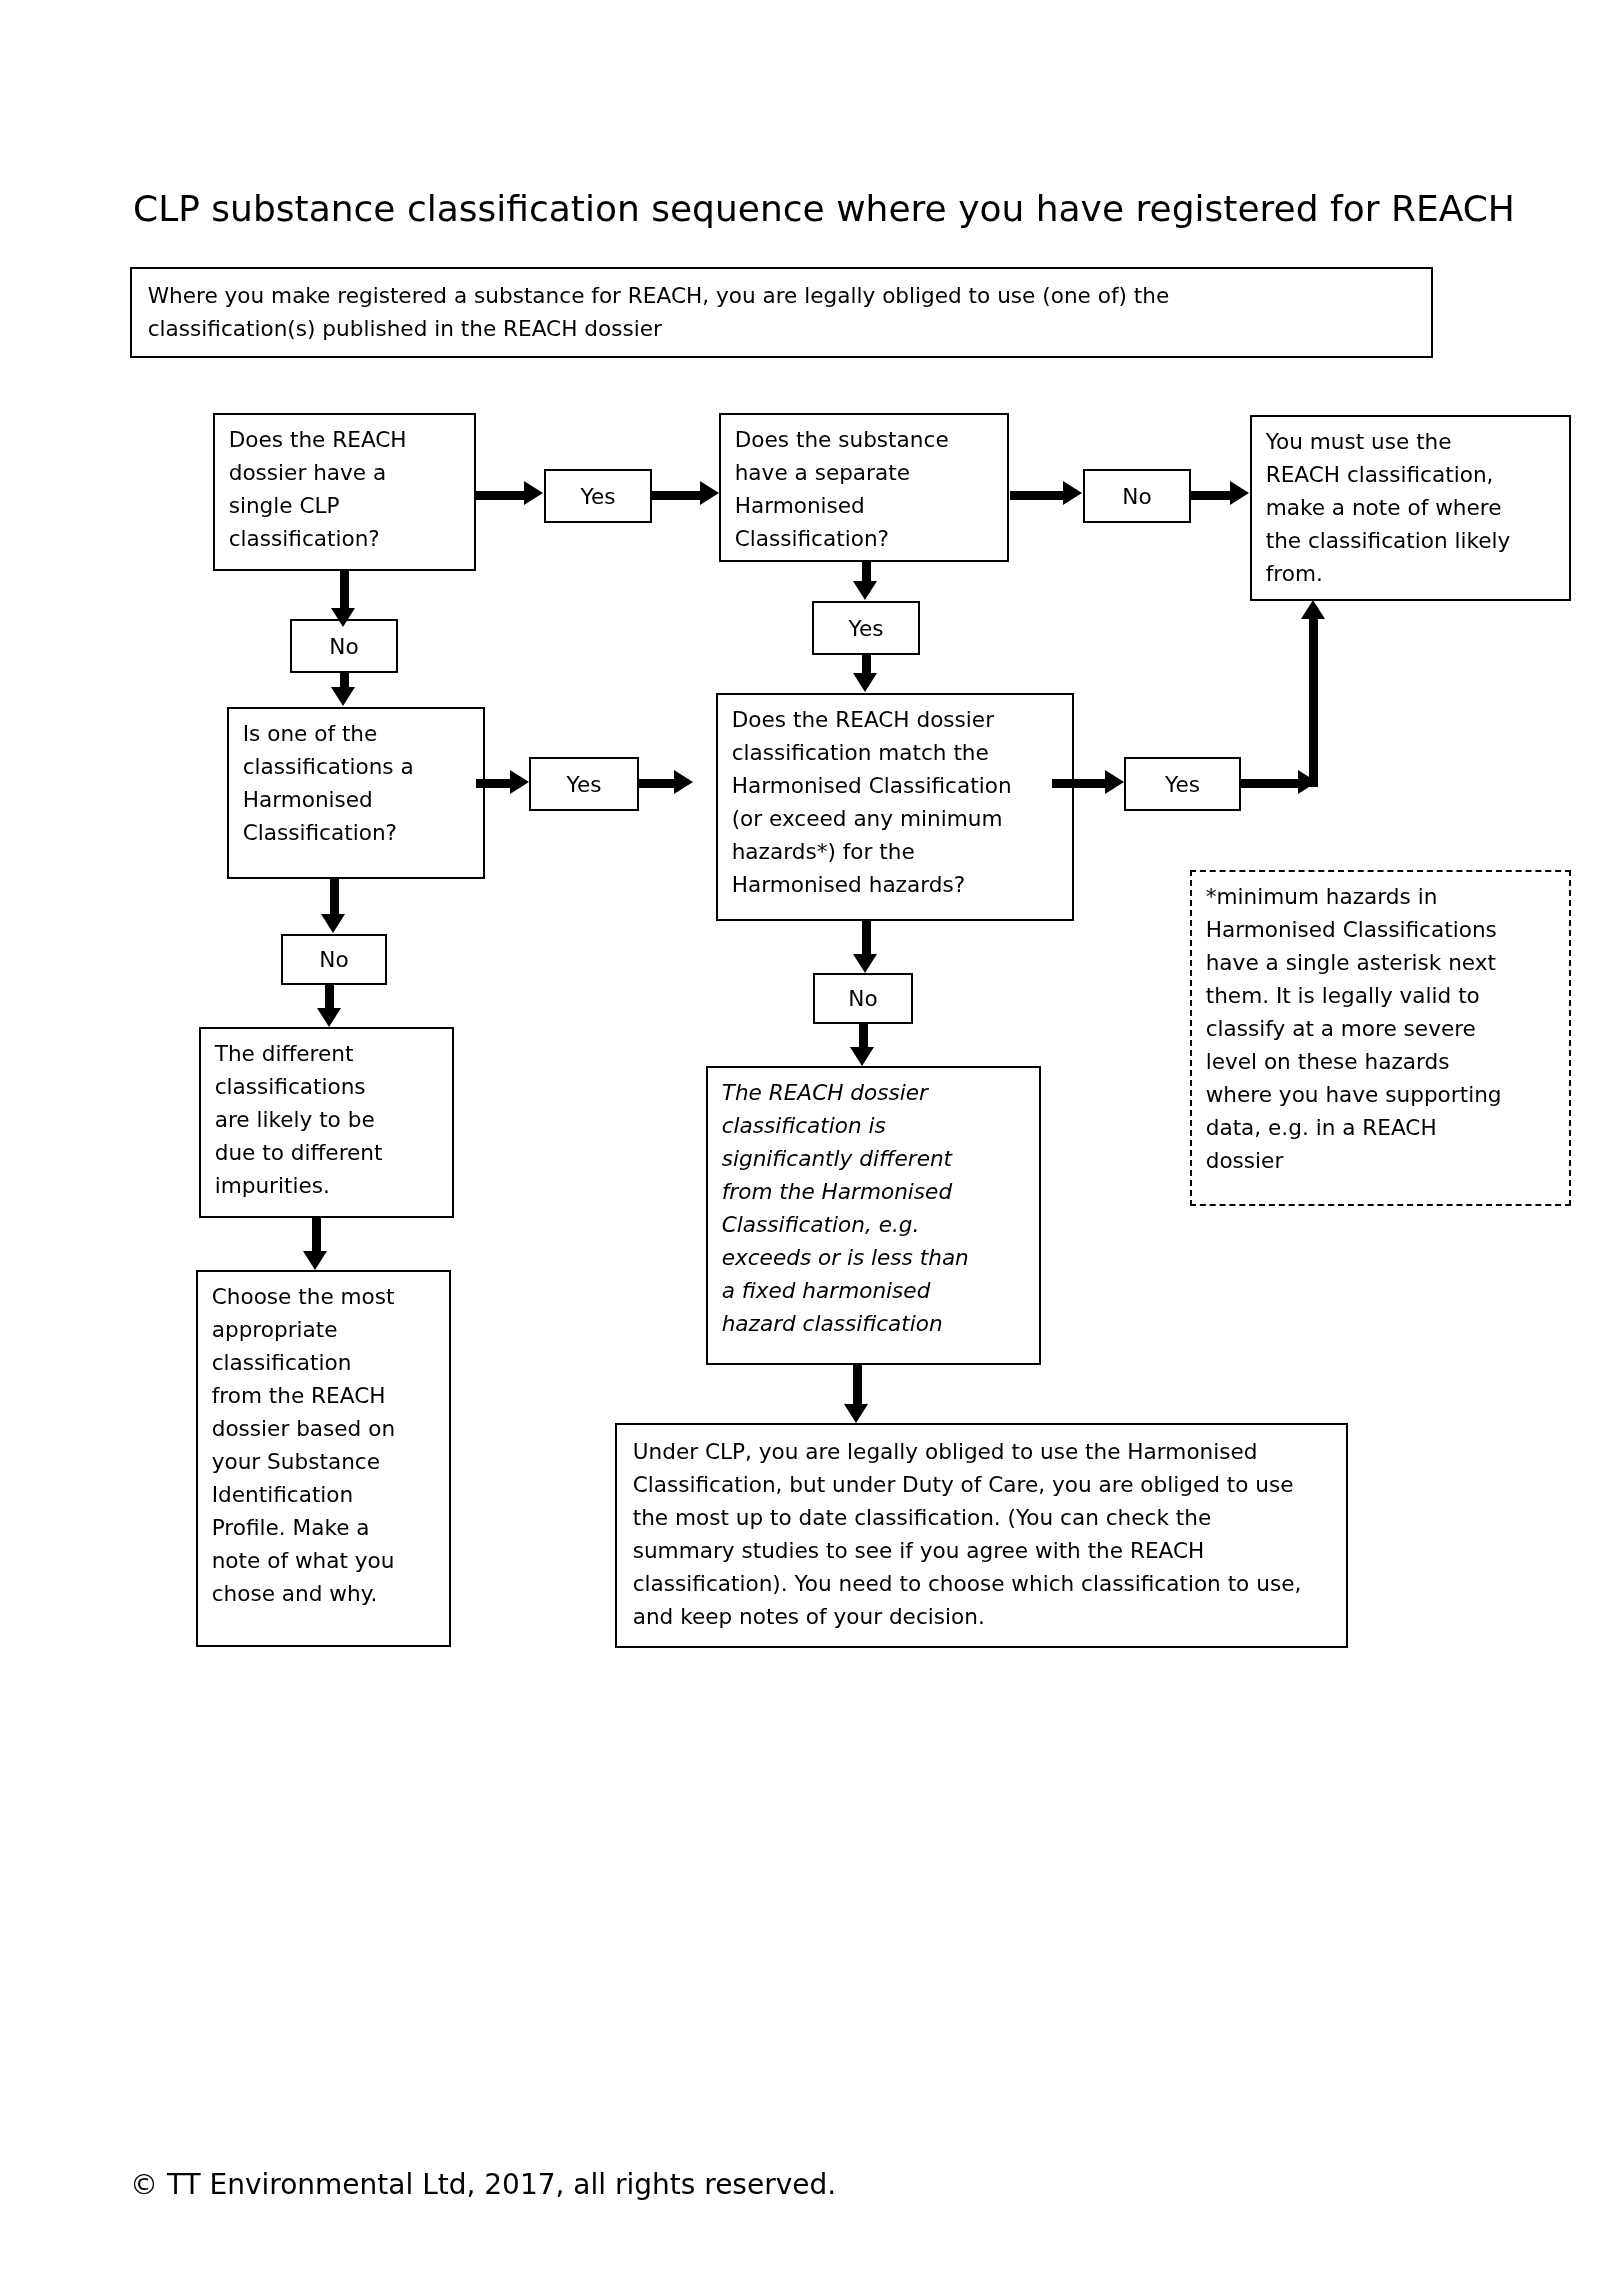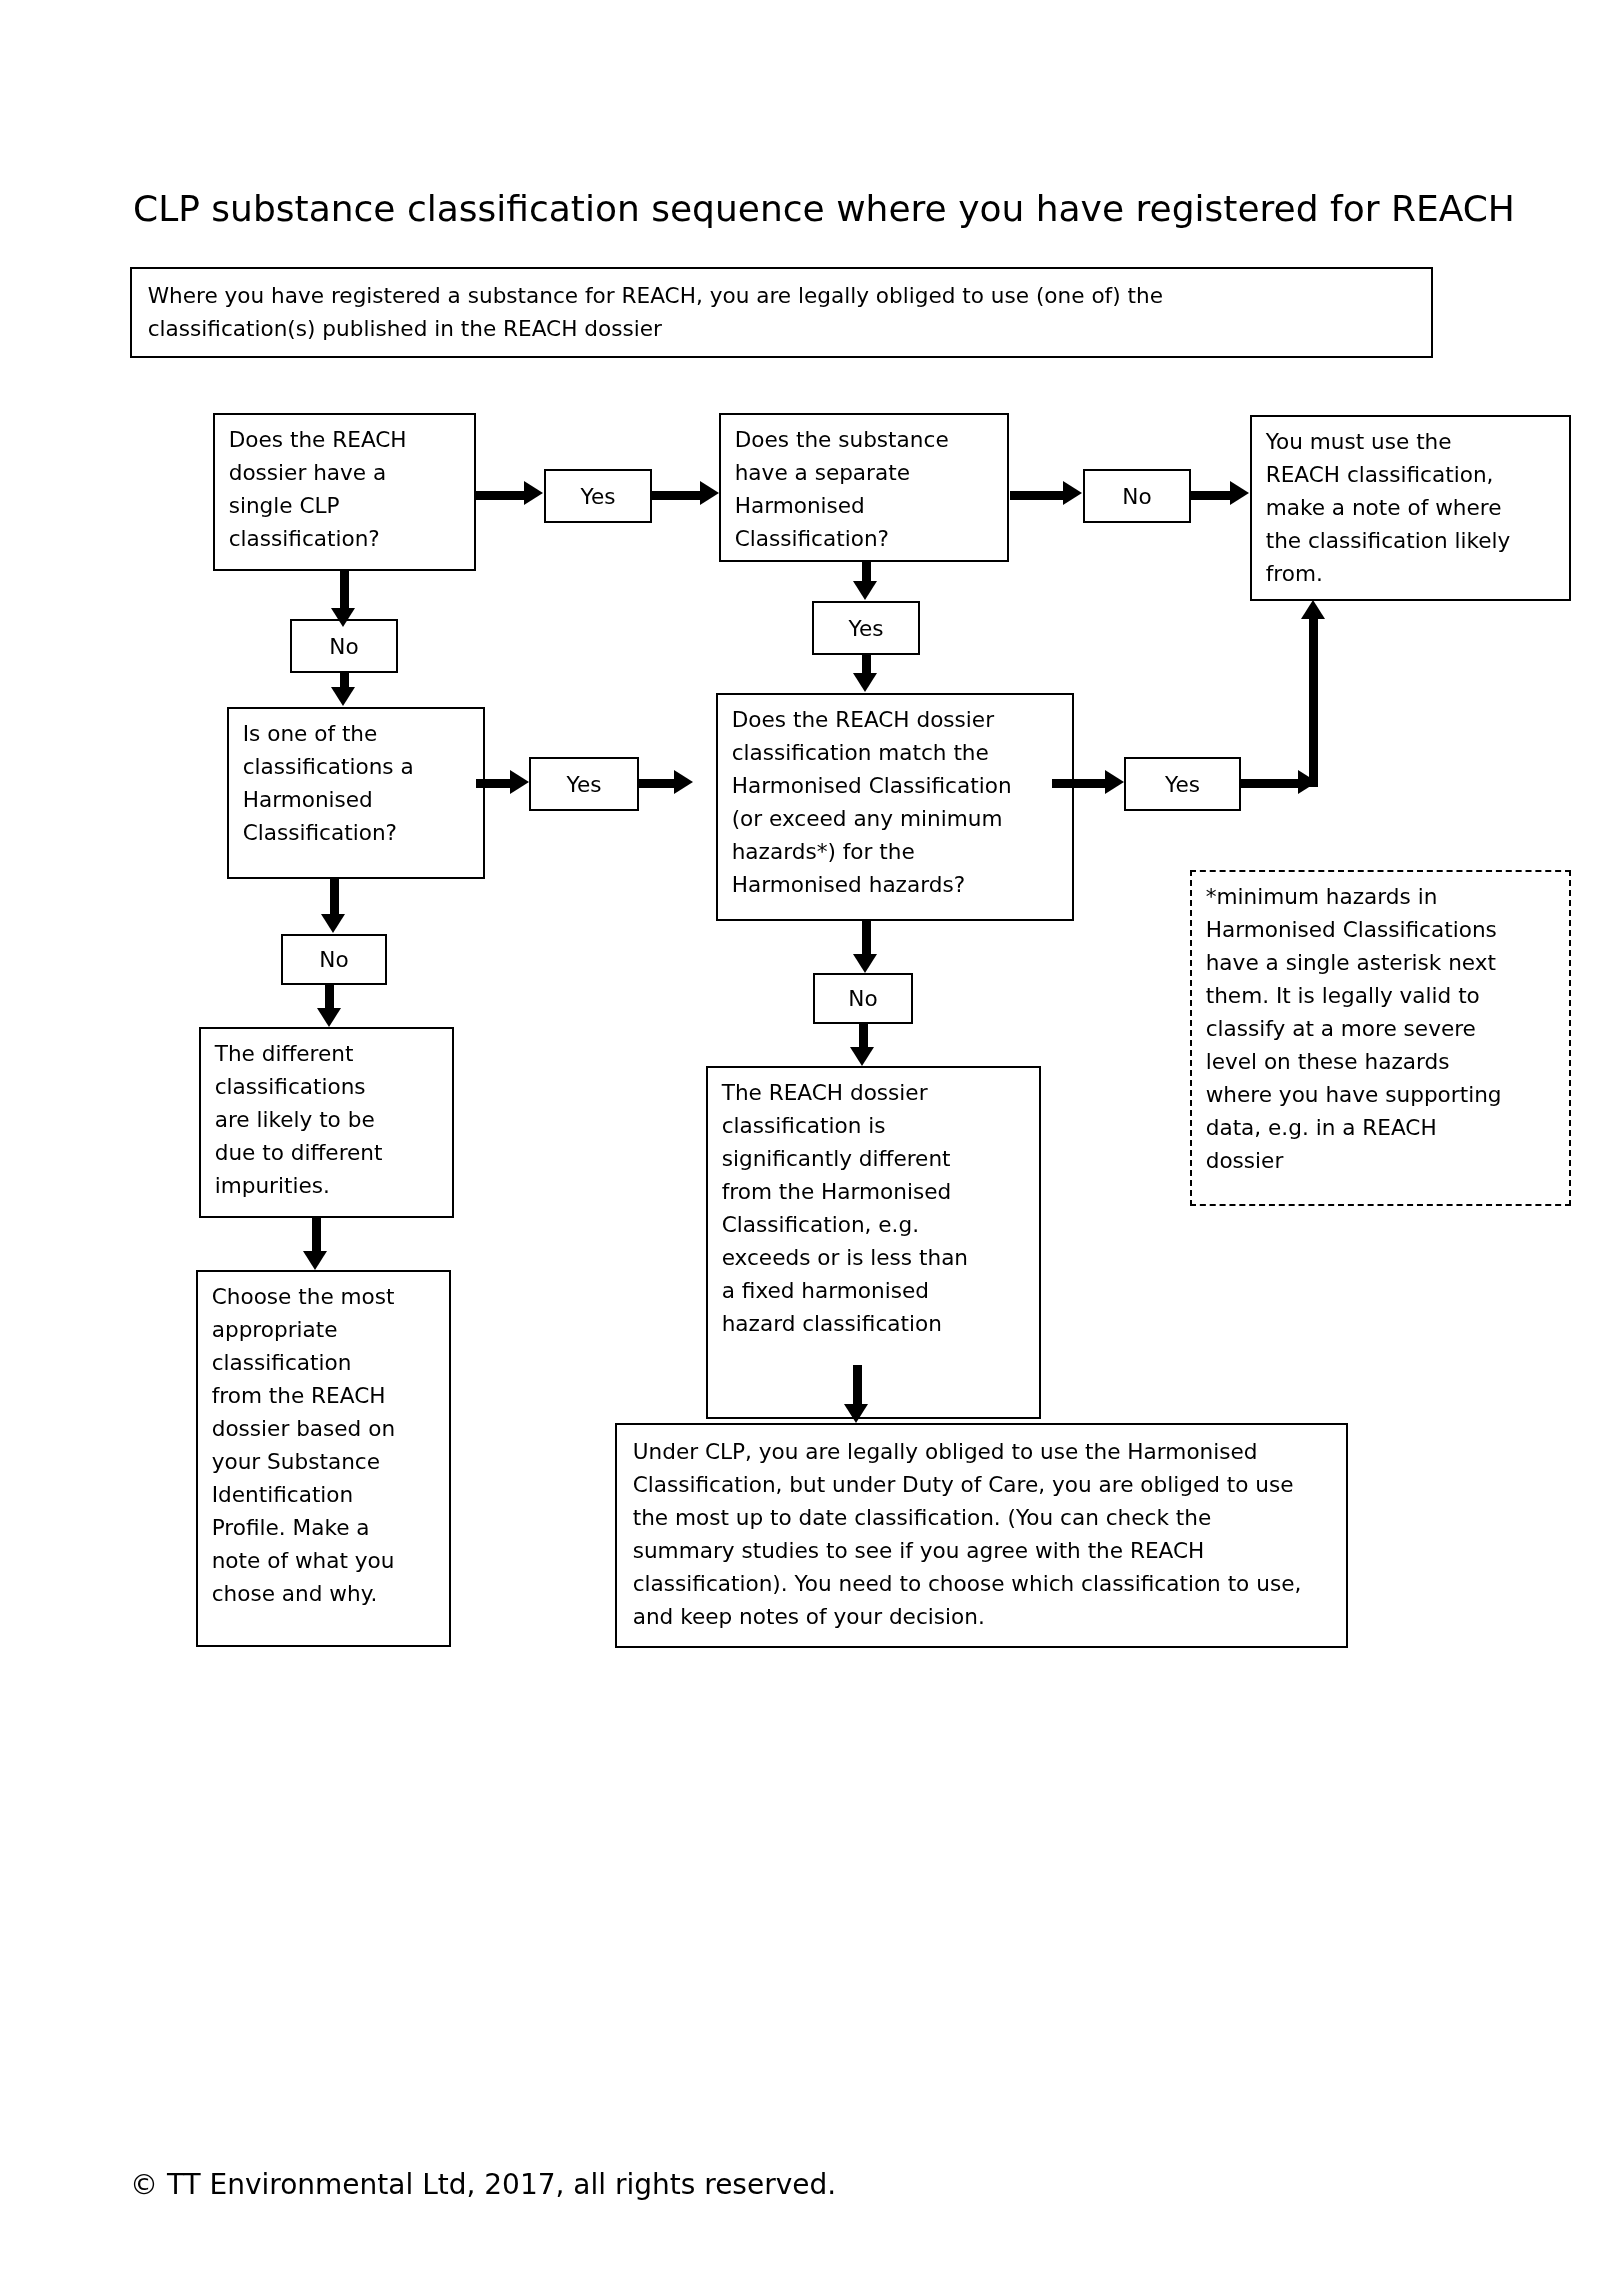--- a/index.html
+++ b/index.html
@@ -27,21 +27,21 @@
   .ah-right { border-width:12.7px 0 12.7px 19.6px; border-color:transparent transparent transparent #000; }
   .ah-down  { border-width:19.6px 12.7px 0 12.7px; border-color:#000 transparent transparent transparent; }
   .ah-up    { border-width:0 12.7px 19.6px 12.7px; border-color:transparent transparent #000 transparent; }
 </style>
 </head>
 <body>
 
 <div class="canvas">
 
   <div class="title">CLP substance classification sequence where you have registered for REACH</div>
-  <div class="node" style="left:130px; top:267px; width:1303px; height:91px; padding:9.8px 15.7px;">Where you have registered a substance for REACH, you are legally obliged to use (one of) the
+  <div class="node" style="left:130px; top:267px; width:1303px; height:91px; padding:9.8px 15.7px;">Where you make registered a substance for REACH, you are legally obliged to use (one of) the
 classification(s) published in the REACH dossier</div>
 
   <div class="node" style="left:213px; top:413px; width:263px; height:158px;">Does the REACH
 dossier have a
 single CLP
 classification?</div>
   <div class="lbl" style="left:544px; top:469px; width:108px; height:54px;">Yes</div>
   <div class="node" style="left:719px; top:413px; width:290px; height:149px;">Does the substance
 have a separate
 Harmonised
@@ -78,21 +78,21 @@
 data, e.g. in a REACH
 dossier</div>
 
   <div class="lbl" style="left:281px; top:934px; width:106px; height:51px;">No</div>
   <div class="lbl" style="left:813px; top:973px; width:100px; height:51px;">No</div>
   <div class="node" style="left:199px; top:1027px; width:255px; height:191px;">The different
 classifications
 are likely to be
 due to different
 impurities.</div>
-  <div class="node" style="left:706px; top:1066px; width:335px; height:353px;">The REACH dossier
+  <div class="node" style="left:706px; top:1066px; width:335px; height:299px;font-style:italic;">The REACH dossier
 classification is
 significantly different
 from the Harmonised
 Classification, e.g.
 exceeds or is less than
 a fixed harmonised
 hazard classification</div>
   <div class="node" style="left:196px; top:1270px; width:255px; height:377px;">Choose the most
 appropriate
 classification

